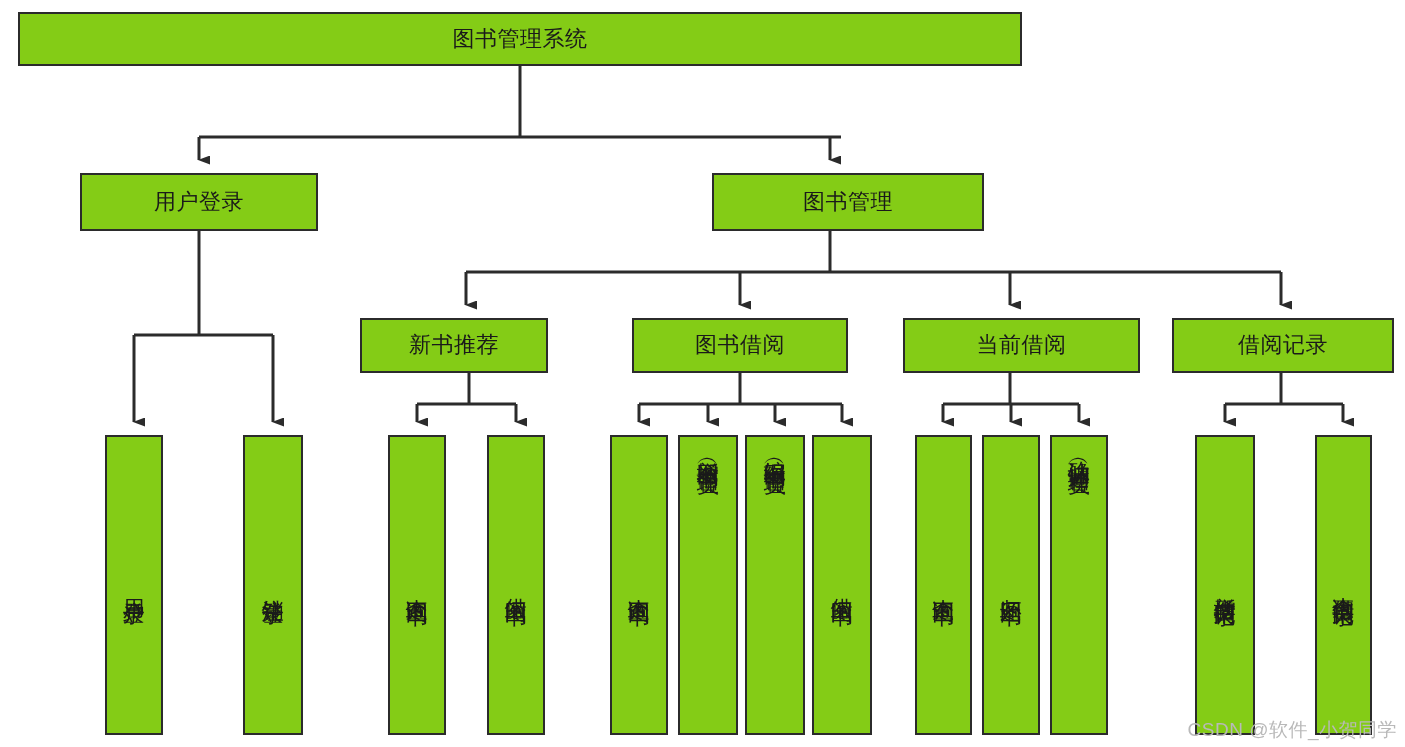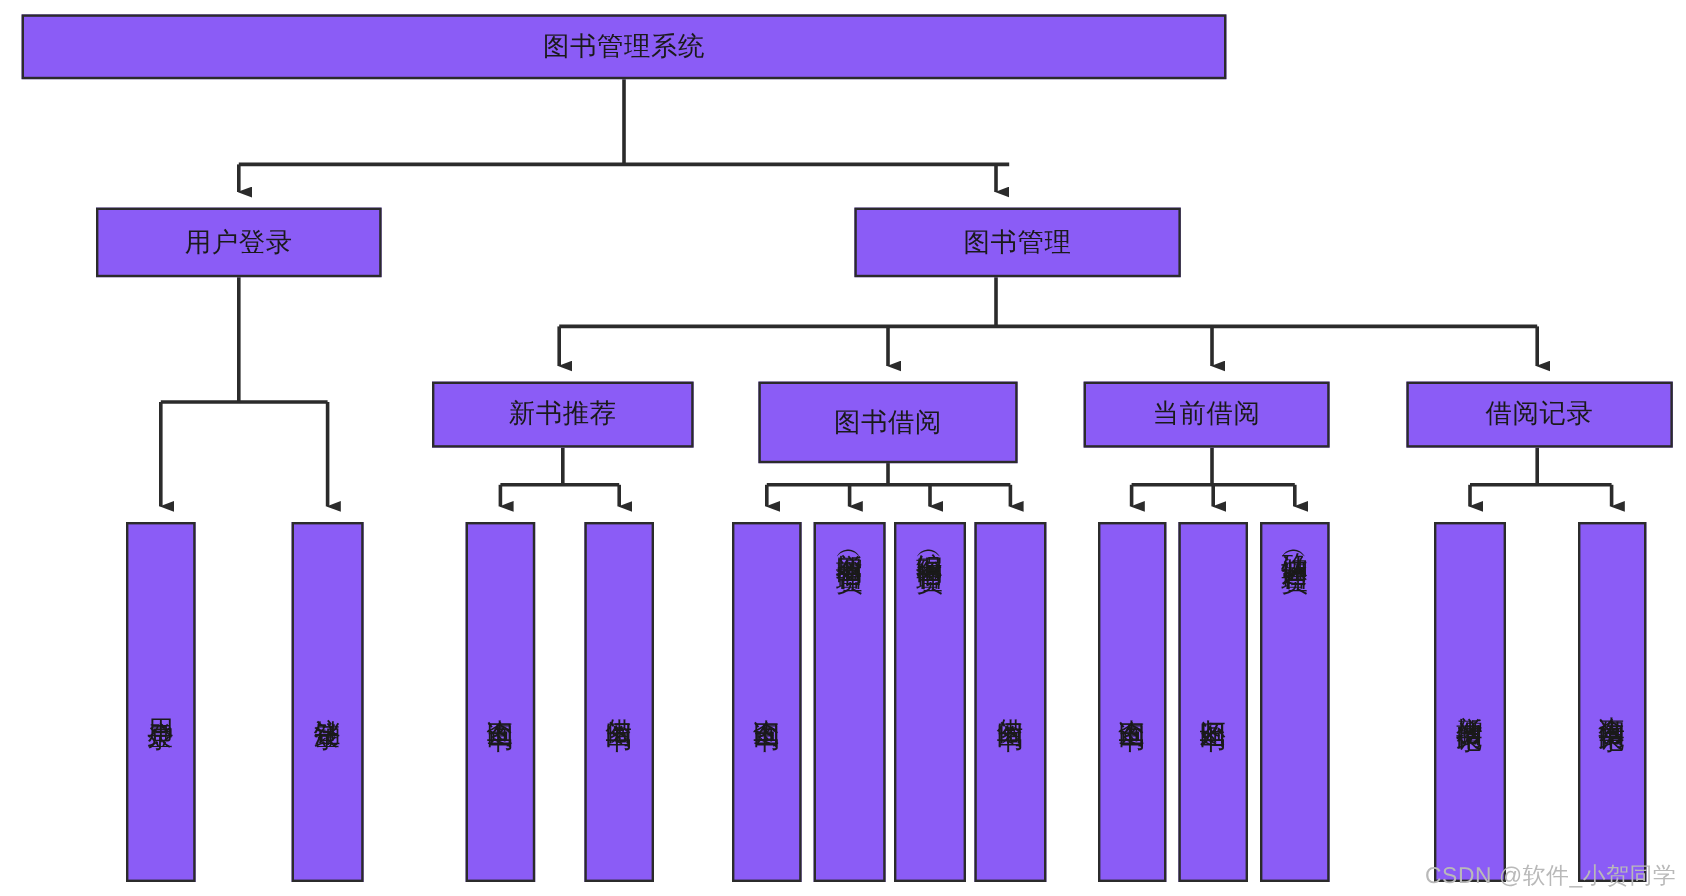--- a/index.html
+++ b/index.html
@@ -18,21 +18,21 @@
     position: absolute;
     left: 0;
     top: 0;
     width: 1405px;
     height: 747px;
   }
   .node-box {
     position: absolute;
     box-sizing: border-box;
     border: 2.5px solid #2b2b2b;
-    background: #8b5cf6;
+    background: #84cc16;
     display: flex;
     align-items: center;
     justify-content: center;
   }
   .node-label-h {
     font-size: 22px;
     color: #1a1a1a;
     line-height: 1.2;
     letter-spacing: 0.5px;
     white-space: nowrap;
@@ -148,27 +148,27 @@
 
   <div id="level1-container">
       <div class="node-box" style="left: 80px; top: 173px; width: 238px; height: 58px;">
         <span class="node-label-h">用户登录</span>
       </div>
       <div class="node-box" style="left: 712px; top: 173px; width: 272px; height: 58px;">
         <span class="node-label-h">图书管理</span>
       </div>
     </div>
   <div id="level2-container">
-      <div class="node-box" style="left: 360px; top: 318px; width: 218px; height: 55px;">
+      <div class="node-box" style="left: 360px; top: 318px; width: 188px; height: 55px;">
         <span class="node-label-h">新书推荐</span>
       </div>
-      <div class="node-box" style="left: 632px; top: 318px; width: 216px; height: 68px;">
+      <div class="node-box" style="left: 632px; top: 318px; width: 216px; height: 55px;">
         <span class="node-label-h">图书借阅</span>
       </div>
-      <div class="node-box" style="left: 903px; top: 318px; width: 205px; height: 55px;">
+      <div class="node-box" style="left: 903px; top: 318px; width: 237px; height: 55px;">
         <span class="node-label-h">当前借阅</span>
       </div>
       <div class="node-box" style="left: 1172px; top: 318px; width: 222px; height: 55px;">
         <span class="node-label-h">借阅记录</span>
       </div>
     </div>
   <div id="leaves-container">
       <div class="node-box leaf-box centered" style="left: 105px; top: 435px; width: 58px; height: 300px;">
         <span class="node-label-v">用户登录</span>
       </div>

